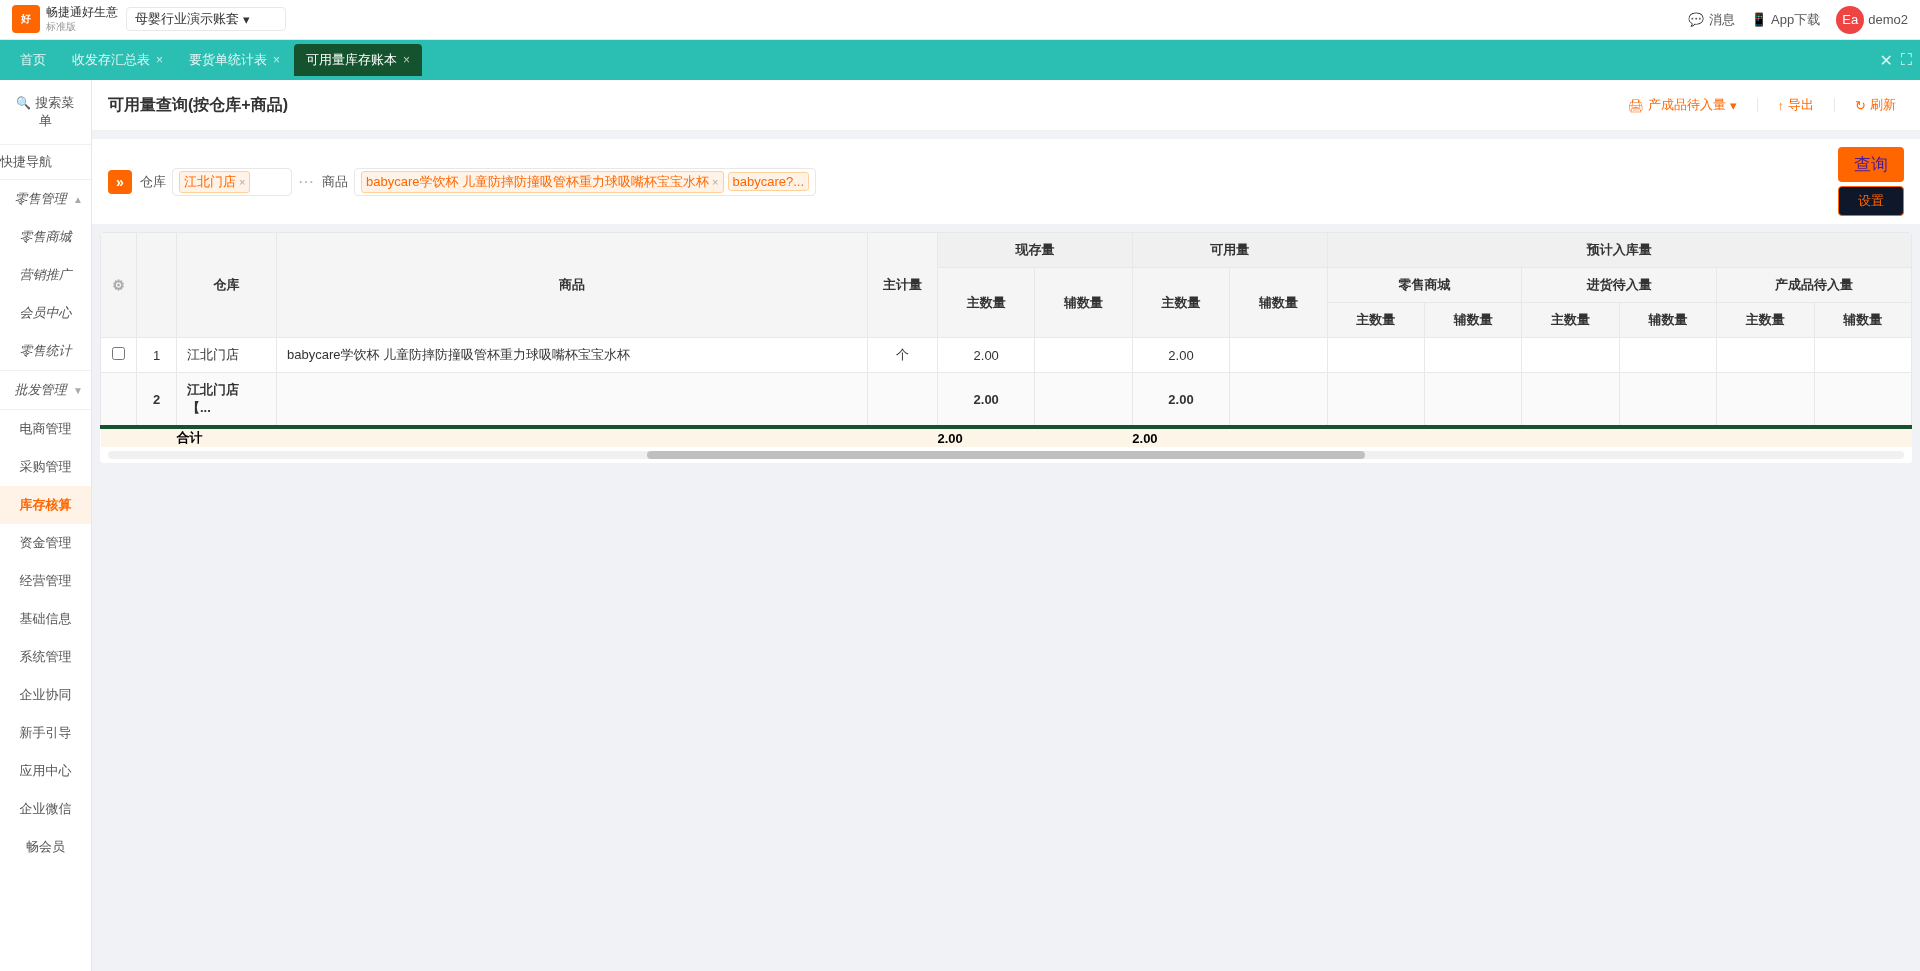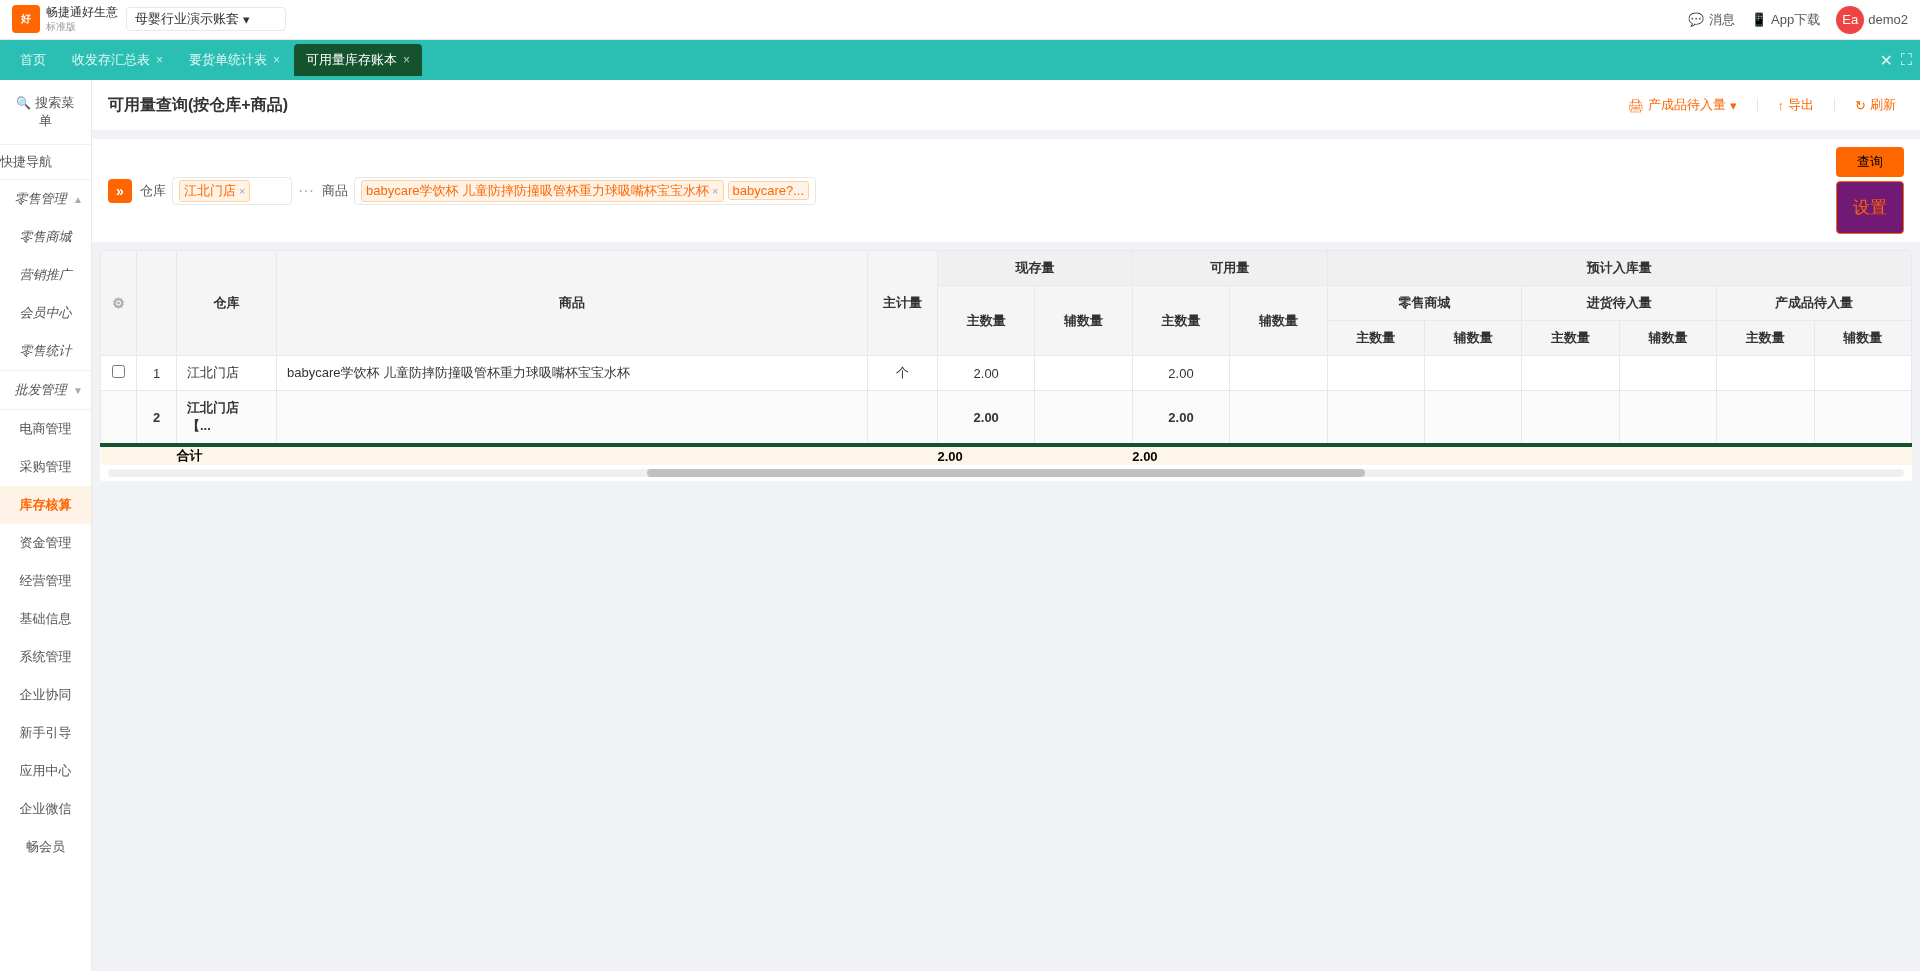--- a/index.html
+++ b/index.html
@@ -150,26 +150,26 @@
       min-width: 120px; max-width: 400px; cursor: pointer;
     }
     .filter-tag {
       background: #fff3e8; border: 1px solid #ffd199; border-radius: 3px;
       padding: 1px 4px; font-size: 12px; color: #ff6600;
       display: flex; align-items: center; gap: 3px;
     }
     .filter-tag-close { cursor: pointer; color: #aaa; font-size: 11px; }
     .filter-more-dots { color: #aaa; font-size: 16px; cursor: pointer; }
     .btn-query {
-      background: #ff6600; color: #000000; border: none; border-radius: 4px;
-      padding: 6px 16px; cursor: pointer; font-size: 13px;
+      background: #ff6600; color: #4c1d95; border: none; border-radius: 4px;
+      padding: 6px 16px; cursor: pointer; font-size: 17px;
     }
     .btn-settings {
-      background: #701a75; color: #ff6600; border: 1px solid #ff6600; border-radius: 4px;
-      padding: 14px 16px; cursor: pointer; font-size: 17px;
+      background: #0f172a; color: #ff6600; border: 1px solid #ff6600; border-radius: 4px;
+      padding: 5px 16px; cursor: pointer; font-size: 13px;
     }
 
     
     .table-wrapper {
       background: #fff;
       margin: 0 8px 8px 8px;
       border-radius: 4px;
       overflow: hidden;
     }
     table { width: 100%; border-collapse: collapse; }

